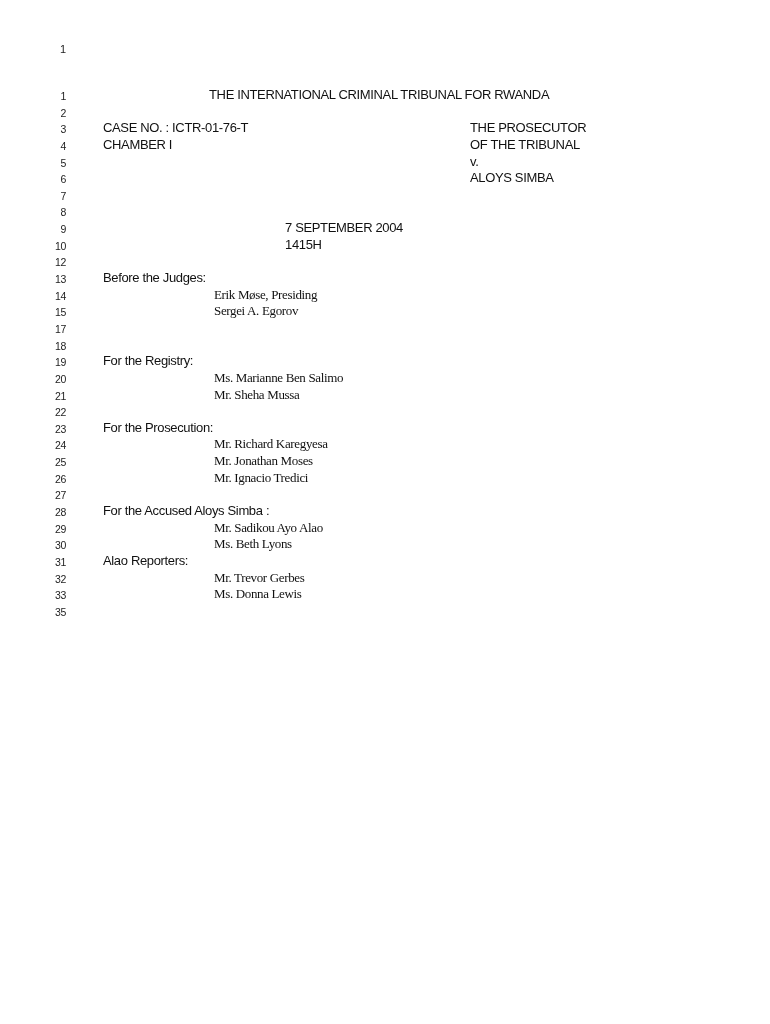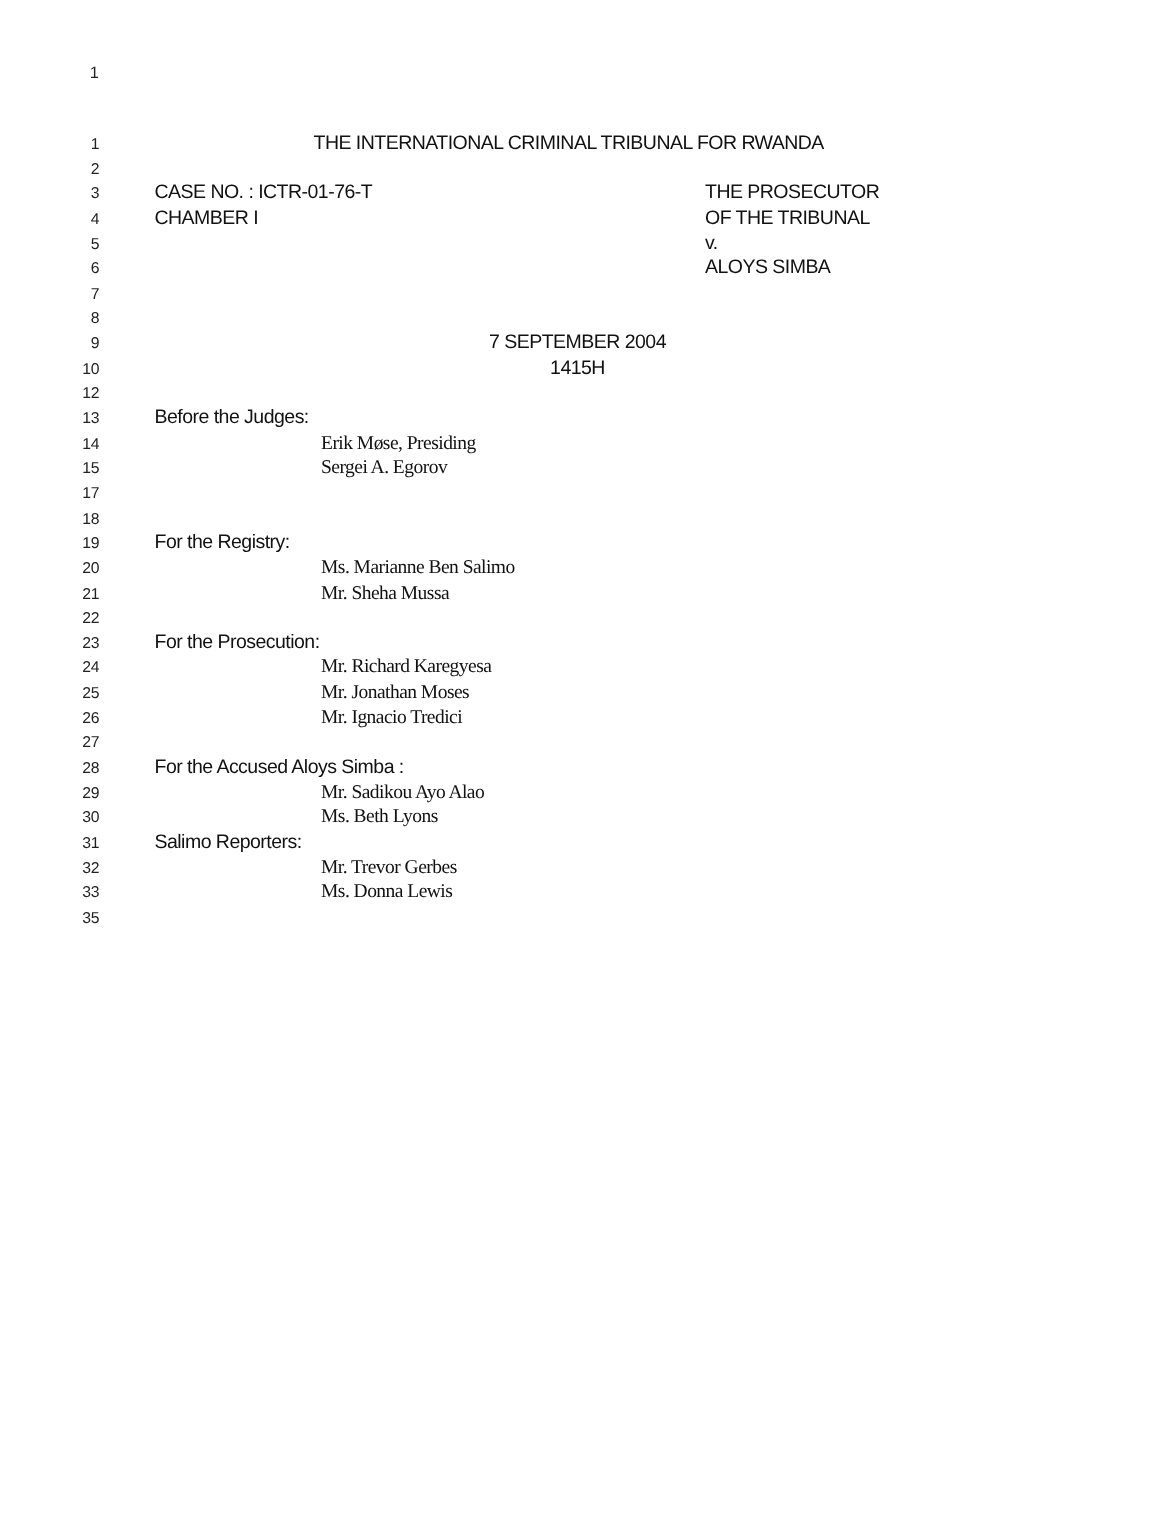--- a/index.html
+++ b/index.html
@@ -20,21 +20,21 @@
     font-size: 10.5px; line-height: 16.65px; top: 1px; color: #222;
     letter-spacing: -0.3px;
   }
   .t {
     position: absolute; top: 0; font-size: 13px; line-height: 16.65px;
     white-space: nowrap; letter-spacing: -0.35px;
   }
   .c0 { left: 58px; margin-left: 45px; }
   .c1 { left: 214px; font-family: Liberation Serif, serif; }
   .c2 { left: 470px; }
-  .center-sub { left: 285px; width: 200px; text-align: center; }
+  .center-sub { left: 285px; width: 200px; text-align: left; }
 </style>
 </head>
 <body>
 
 <div>
   <div class="page-num">1</div>
 
   <div class="lines">
 
     <div class="line">
@@ -168,21 +168,21 @@
       <span class="t c1">Mr. Sadikou Ayo Alao</span>
     </div>
 
     <div class="line">
       <span class="ln">30</span>
       <span class="t c1">Ms. Beth Lyons</span>
     </div>
 
     <div class="line">
       <span class="ln">31</span>
-      <span class="t c0">Salimo Reporters:</span>
+      <span class="t c0">Alao Reporters:</span>
     </div>
 
     <div class="line">
       <span class="ln">32</span>
       <span class="t c1">Mr. Trevor Gerbes</span>
     </div>
 
     <div class="line">
       <span class="ln">33</span>
       <span class="t c1">Ms. Donna Lewis</span>

